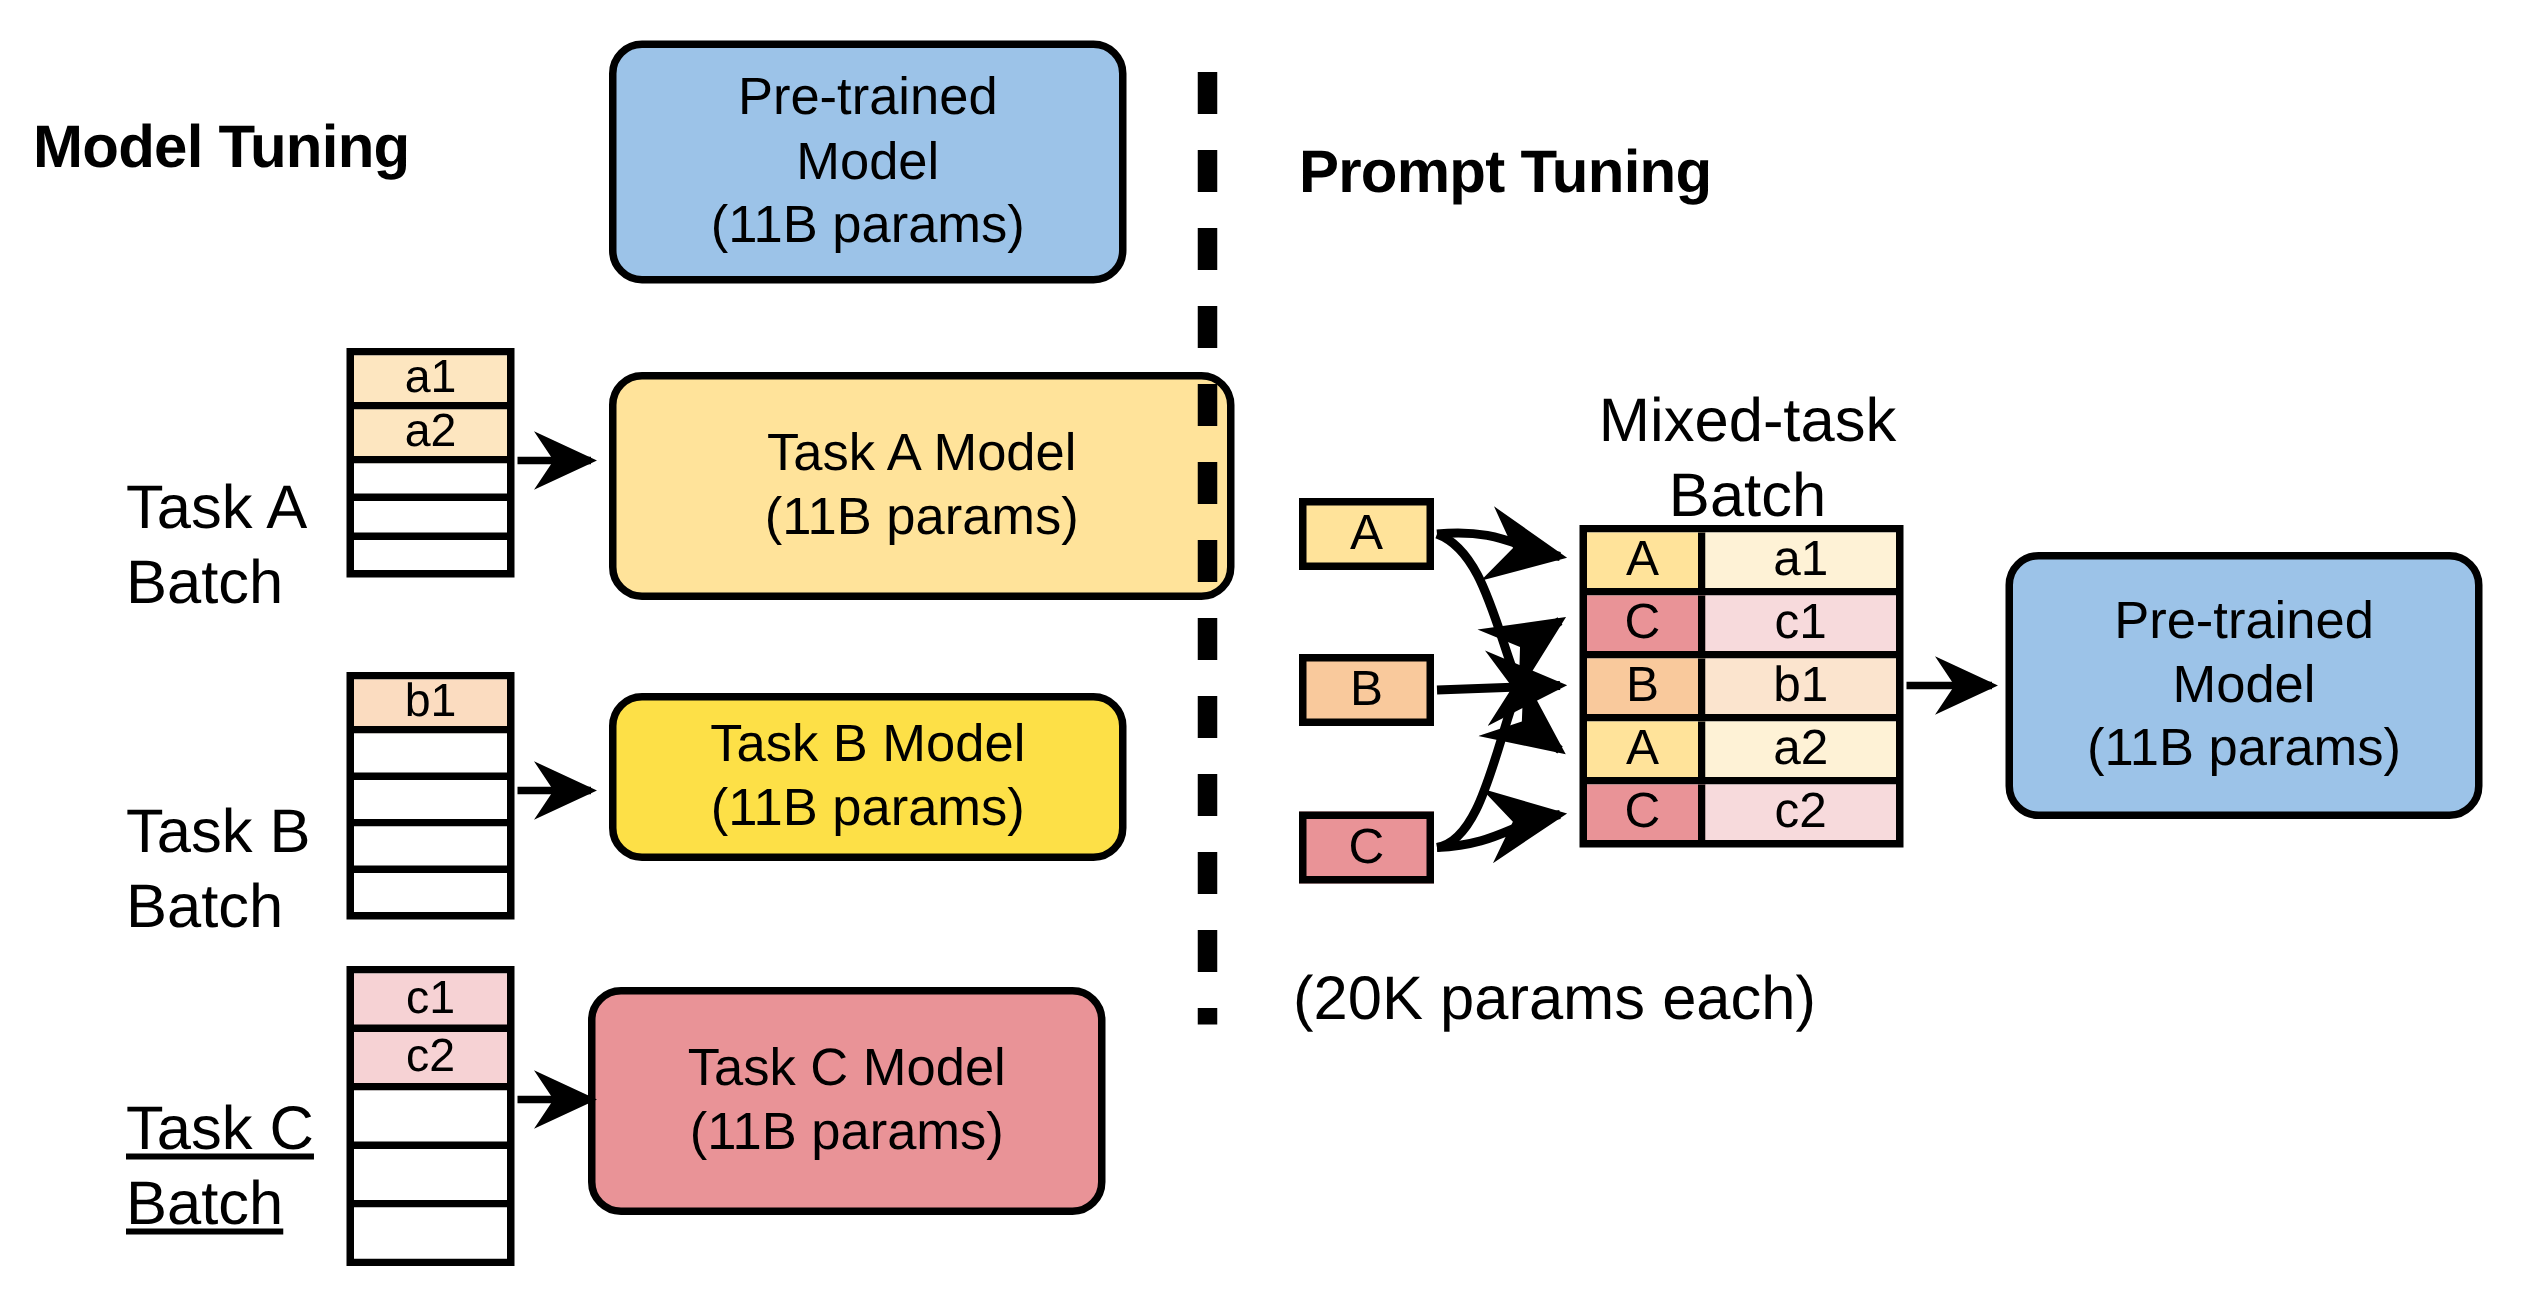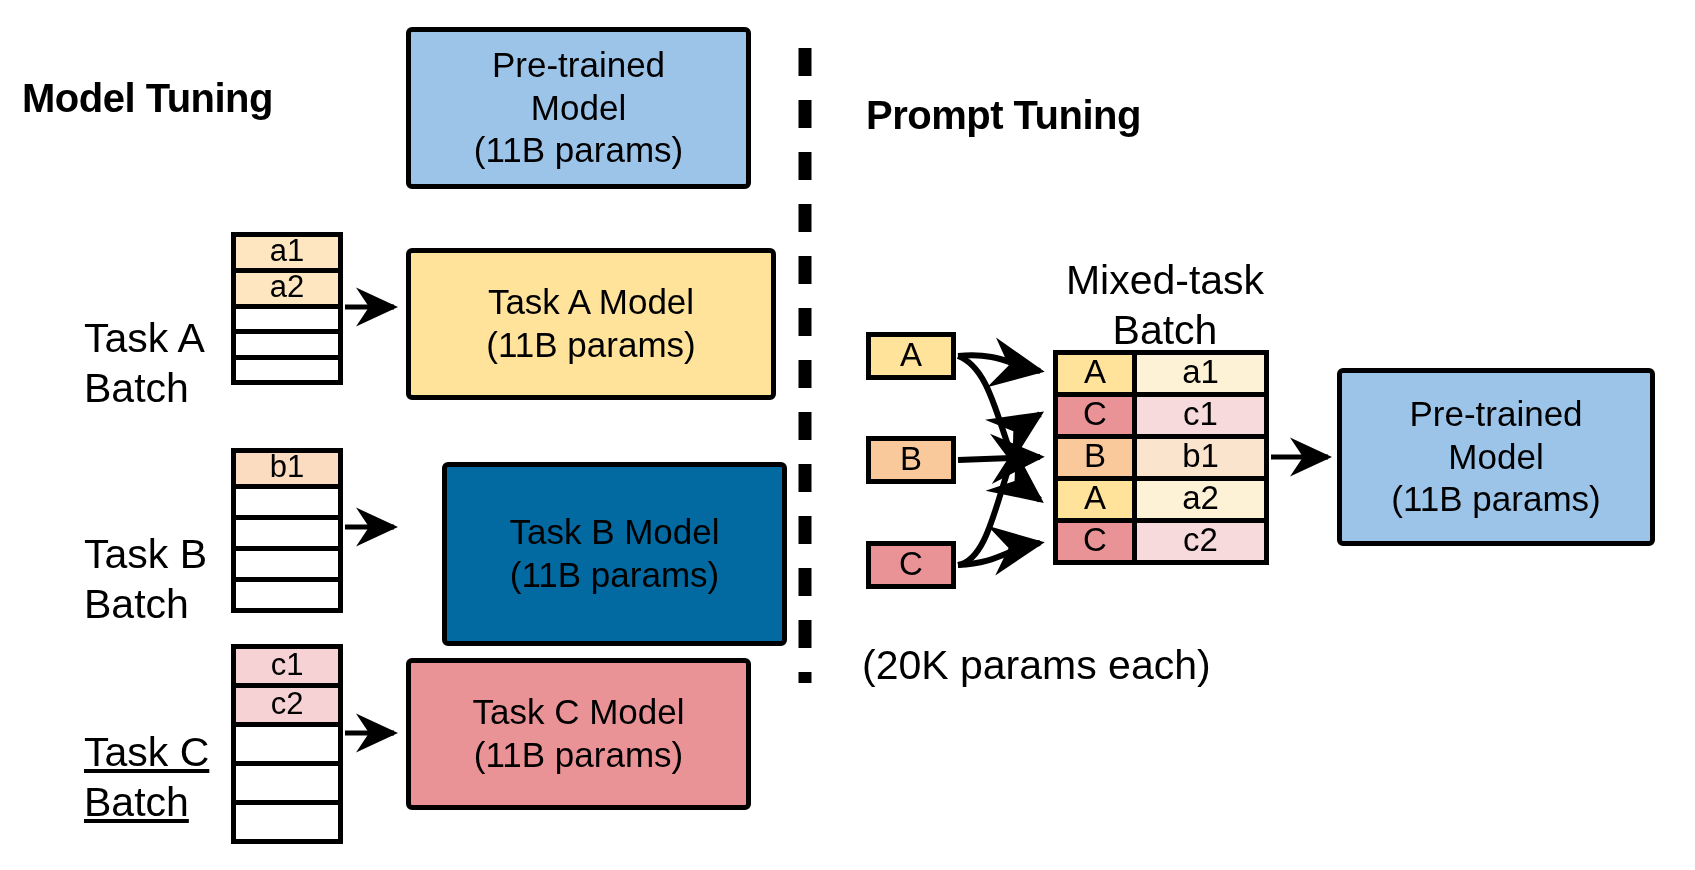--- a/index.html
+++ b/index.html
@@ -40,21 +40,21 @@
     font-size: 41px;
     line-height: 1.22;
     white-space: nowrap;
     margin-top: 27px;
   }
   .caption.center { text-align: center; }
 
   
   .model-box {
     border: 5px solid #000;
-    border-radius: 6px;
+    border-radius: 22px;
     display: flex;
     flex-direction: column;
     align-items: center;
     justify-content: center;
     text-align: center;
     font-size: 35px;
     line-height: 1.22;
   }
   .model-box .ln { display: block; white-space: nowrap; }
 
@@ -153,41 +153,41 @@
         <span>a1</span>
       </div>
       <div class="batch-row" style="background: rgb(253, 230, 192);">
         <span>a2</span>
       </div>
       <div class="batch-row" style="background: rgb(255, 255, 255);"></div>
       <div class="batch-row" style="background: rgb(255, 255, 255);"></div>
       <div class="batch-row" style="background: rgb(255, 255, 255);"></div>
     </div>
 
-  <div class="abs model-box" style="left:406px; top:248px; width:370px; height:152px; background:#FFE39A;">
+  <div class="abs model-box" style="left:406px; top:248px; width:417px; height:152px; background:#FFE39A;">
     <span class="ln">Task A Model</span>
     <span class="ln">(11B params)</span>
   </div>
 
   <div class="abs caption" style="left:84px; top:502px;">
     <div>Task B</div>
     <div>Batch</div>
   </div>
 
   <div class="abs batch-stack" id="batch-b" style="left:231px; top:448px; width:112px; height:165px;">
       <div class="batch-row" style="background: rgb(251, 220, 192);">
         <span>b1</span>
       </div>
       <div class="batch-row" style="background: rgb(255, 255, 255);"></div>
       <div class="batch-row" style="background: rgb(255, 255, 255);"></div>
       <div class="batch-row" style="background: rgb(255, 255, 255);"></div>
       <div class="batch-row" style="background: rgb(255, 255, 255);"></div>
     </div>
 
-  <div class="abs model-box" style="left:406px; top:462px; width:345px; height:184px; background:#0369a1;margin-left:36px;">
+  <div class="abs model-box" style="left:406px; top:462px; width:345px; height:112px; background:#fde047;">
     <span class="ln">Task B Model</span>
     <span class="ln">(11B params)</span>
   </div>
 
   <div class="abs caption" style="left:84px; top:700px;text-decoration:underline;">
     <div>Task C</div>
     <div>Batch</div>
   </div>
 
   <div class="abs batch-stack" id="batch-c" style="left:231px; top:644px; width:112px; height:200px;">
@@ -195,21 +195,21 @@
         <span>c1</span>
       </div>
       <div class="batch-row" style="background: rgb(246, 210, 212);">
         <span>c2</span>
       </div>
       <div class="batch-row" style="background: rgb(255, 255, 255);"></div>
       <div class="batch-row" style="background: rgb(255, 255, 255);"></div>
       <div class="batch-row" style="background: rgb(255, 255, 255);"></div>
     </div>
 
-  <div class="abs model-box" style="left:406px; top:658px; width:345px; height:152px; background:#E99397;">
+  <div class="abs model-box" style="left:392px; top:658px; width:345px; height:152px; background:#E99397;">
     <span class="ln">Task C Model</span>
     <span class="ln">(11B params)</span>
   </div>
 
   <div class="abs section-title" style="left:866px; top:78px;margin-top:17px;">Prompt Tuning</div>
 
   <div class="abs caption center" style="left:1000px; top:228px; width:330px;">
     <div>Mixed-task</div>
     <div>Batch</div>
   </div>

